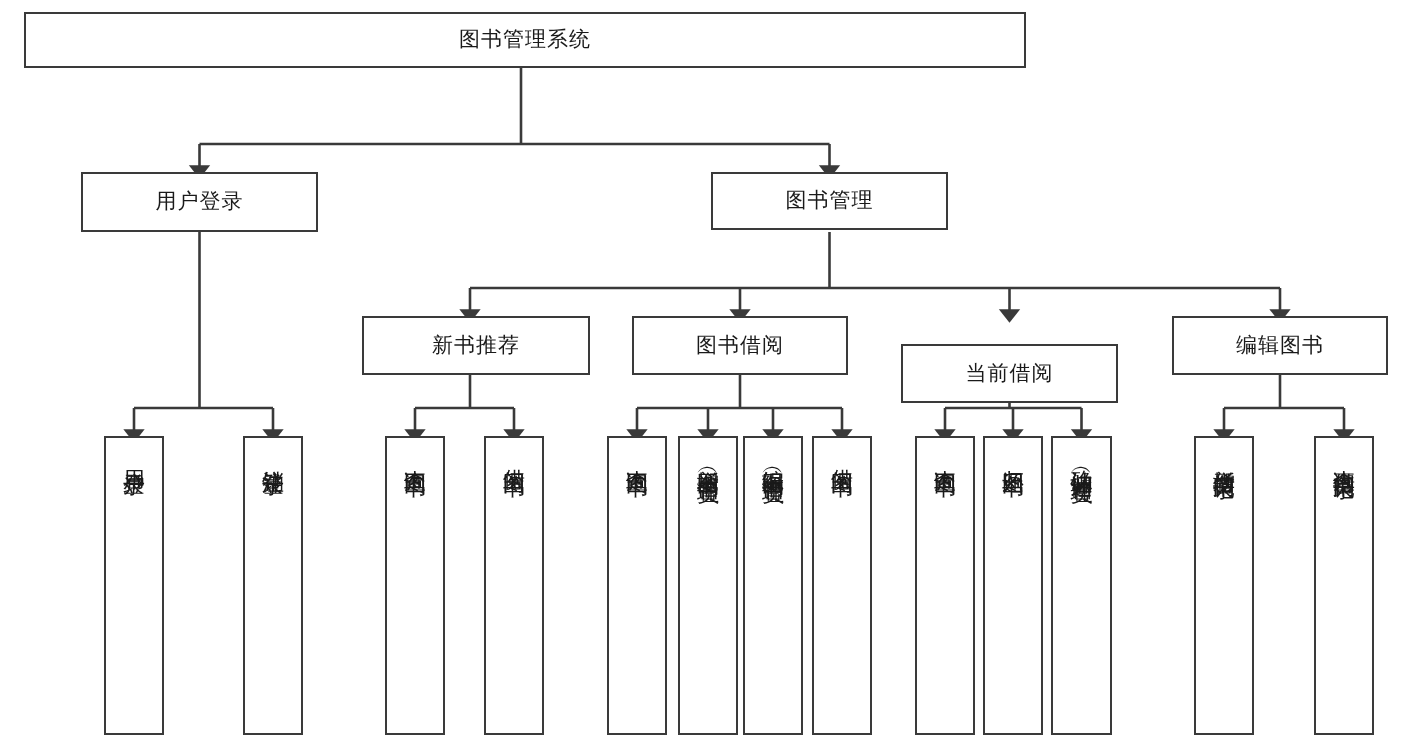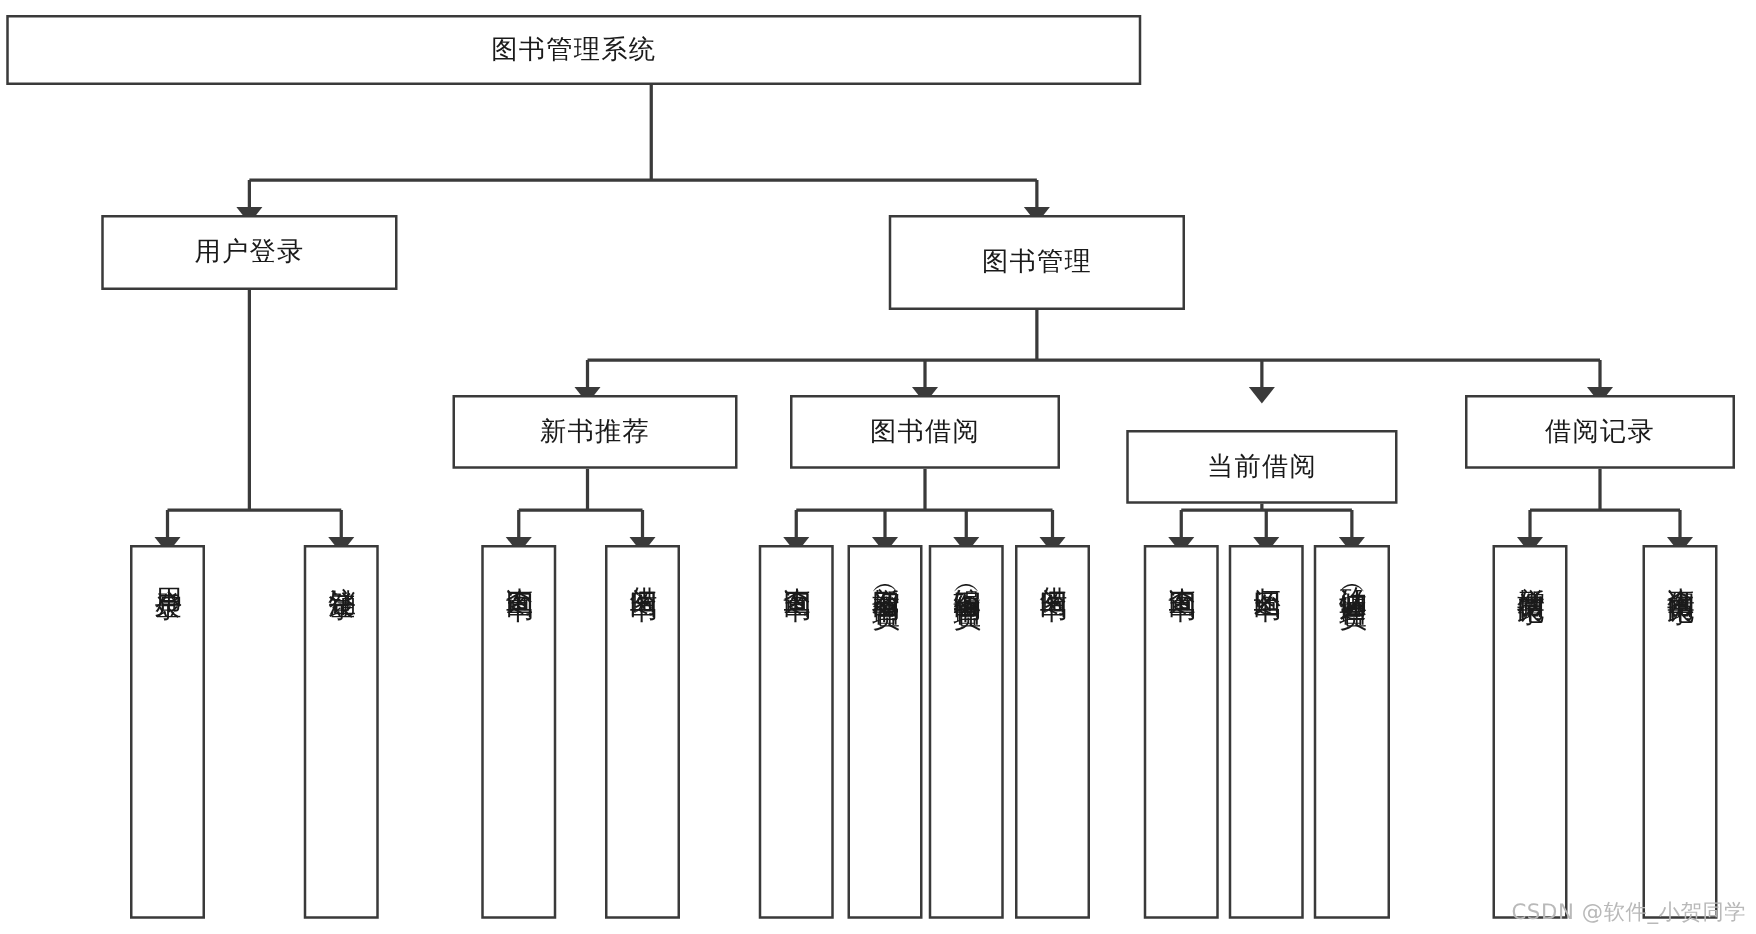--- a/index.html
+++ b/index.html
@@ -112,42 +112,42 @@
         <path d="M 945 408 L 945 435" marker-end="url(#arrowhead)"></path>
         <path d="M 1013 408 L 1013 435" marker-end="url(#arrowhead)"></path>
         <path d="M 1081.5 408 L 1081.5 435" marker-end="url(#arrowhead)"></path>
         <path d="M 1280 375 L 1280 408"></path>
         <path d="M 1224 408 L 1344 408"></path>
         <path d="M 1224 408 L 1224 435" marker-end="url(#arrowhead)"></path>
         <path d="M 1344 408 L 1344 435" marker-end="url(#arrowhead)"></path>
       </g>
   </svg>
 
-  <div class="node horizontal" style="left: 5px; top: 12px; width: 908px; height: 56px;">
+  <div class="node horizontal" style="left: 24px; top: 12px; width: 1002px; height: 56px;">
     <span class="label">图书管理系统</span>
   </div>
 
   <div class="node horizontal" style="left: 81px; top: 172px; width: 237px; height: 60px;">
     <span class="label">用户登录</span>
   </div>
-  <div class="node horizontal" style="left: 711px; top: 172px; width: 237px; height: 76px;">
+  <div class="node horizontal" style="left: 711px; top: 172px; width: 237px; height: 58px;">
     <span class="label">图书管理</span>
   </div>
 
   <div class="node horizontal" style="left: 362px; top: 316px; width: 228px; height: 59px;">
     <span class="label">新书推荐</span>
   </div>
   <div class="node horizontal" style="left: 632px; top: 316px; width: 216px; height: 59px;">
     <span class="label">图书借阅</span>
   </div>
   <div class="node horizontal" style="left: 901px; top: 316px; width: 217px; height: 59px; margin-top: 28px;">
     <span class="label">当前借阅</span>
   </div>
   <div class="node horizontal" style="left: 1172px; top: 316px; width: 216px; height: 59px;">
-    <span class="label">借阅记录</span>
+    <span class="label">编辑图书</span>
   </div>
 
   <div class="node vertical" style="left: 104px; top: 436px; width: 60px; height: 299px;">
     <span class="label">用户登录</span>
   </div>
   <div class="node vertical" style="left: 243px; top: 436px; width: 60px; height: 299px;">
     <span class="label">注销登录</span>
   </div>
   <div class="node vertical" style="left: 385px; top: 436px; width: 60px; height: 299px;">
     <span class="label">查询图书</span>
@@ -176,15 +176,14 @@
   <div class="node vertical" style="left: 1051px; top: 436px; width: 61px; height: 299px;">
     <span class="label">确认归还（管理员）</span>
   </div>
   <div class="node vertical" style="left: 1194px; top: 436px; width: 60px; height: 299px;">
     <span class="label">新增借阅记录</span>
   </div>
   <div class="node vertical" style="left: 1314px; top: 436px; width: 60px; height: 299px;">
     <span class="label">查询借阅记录</span>
   </div>
 
-  <div id="watermark">CSDN @软件_小贺同学</div>
 
 </div>
 
 </body></html>

